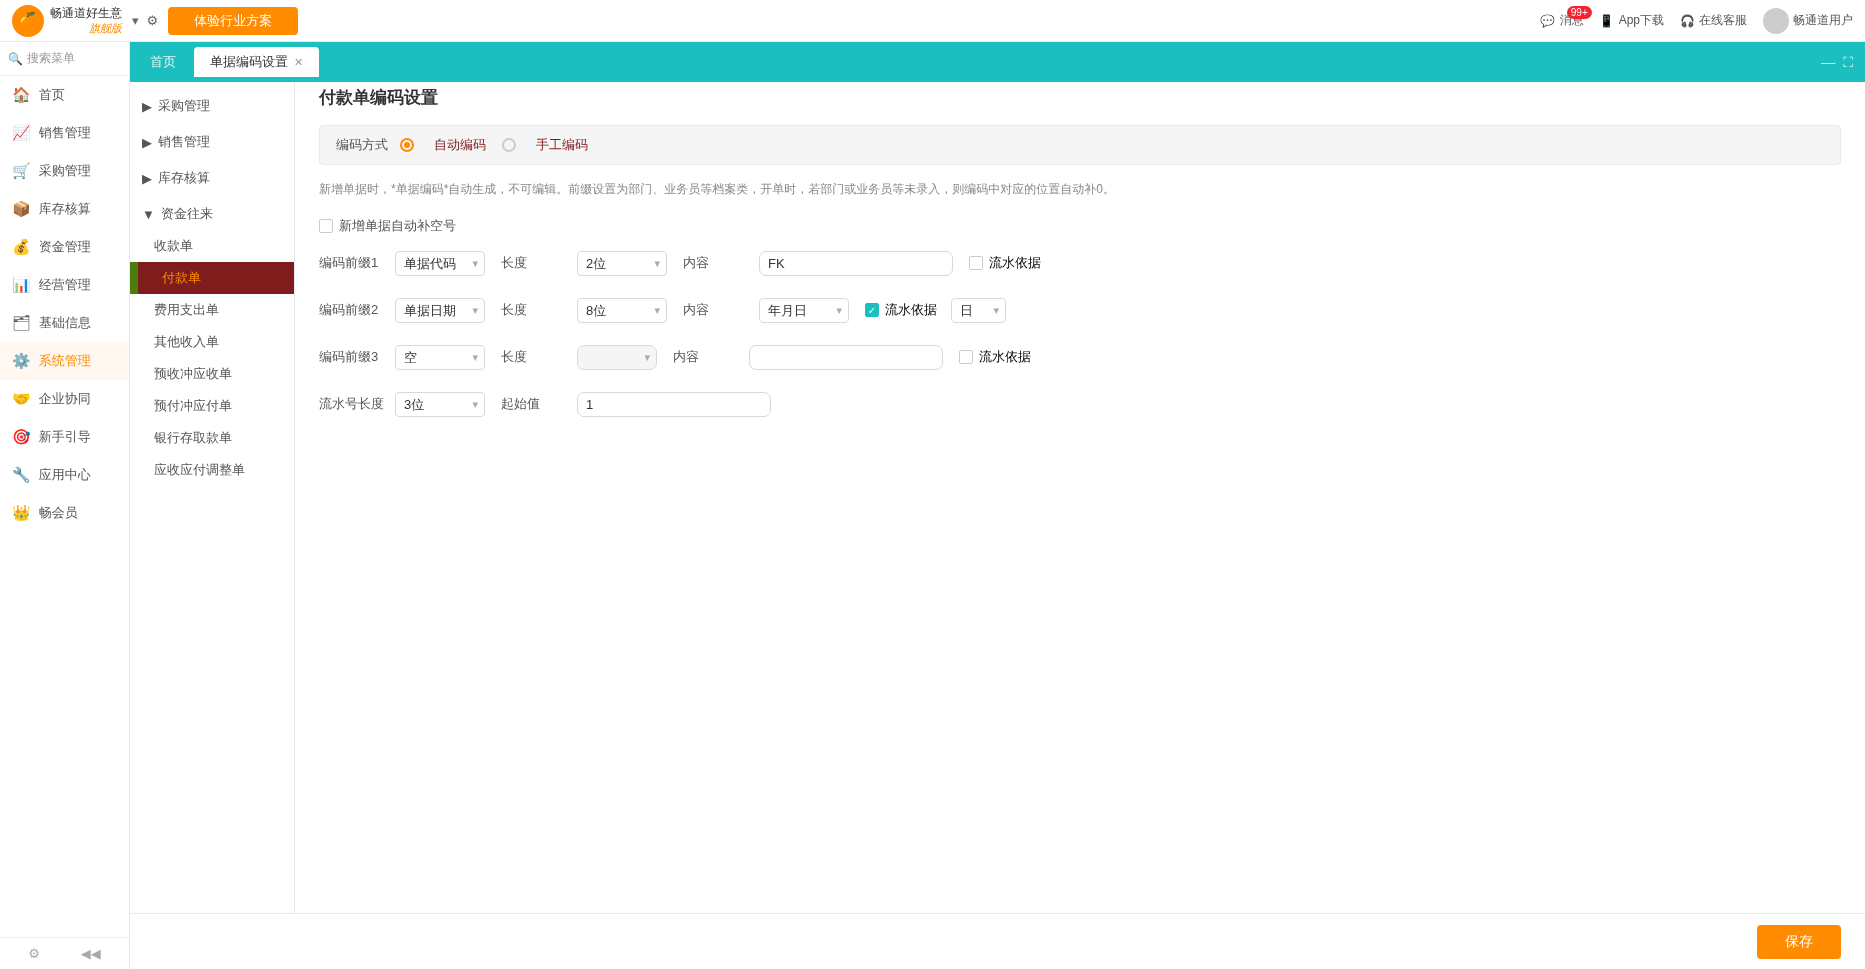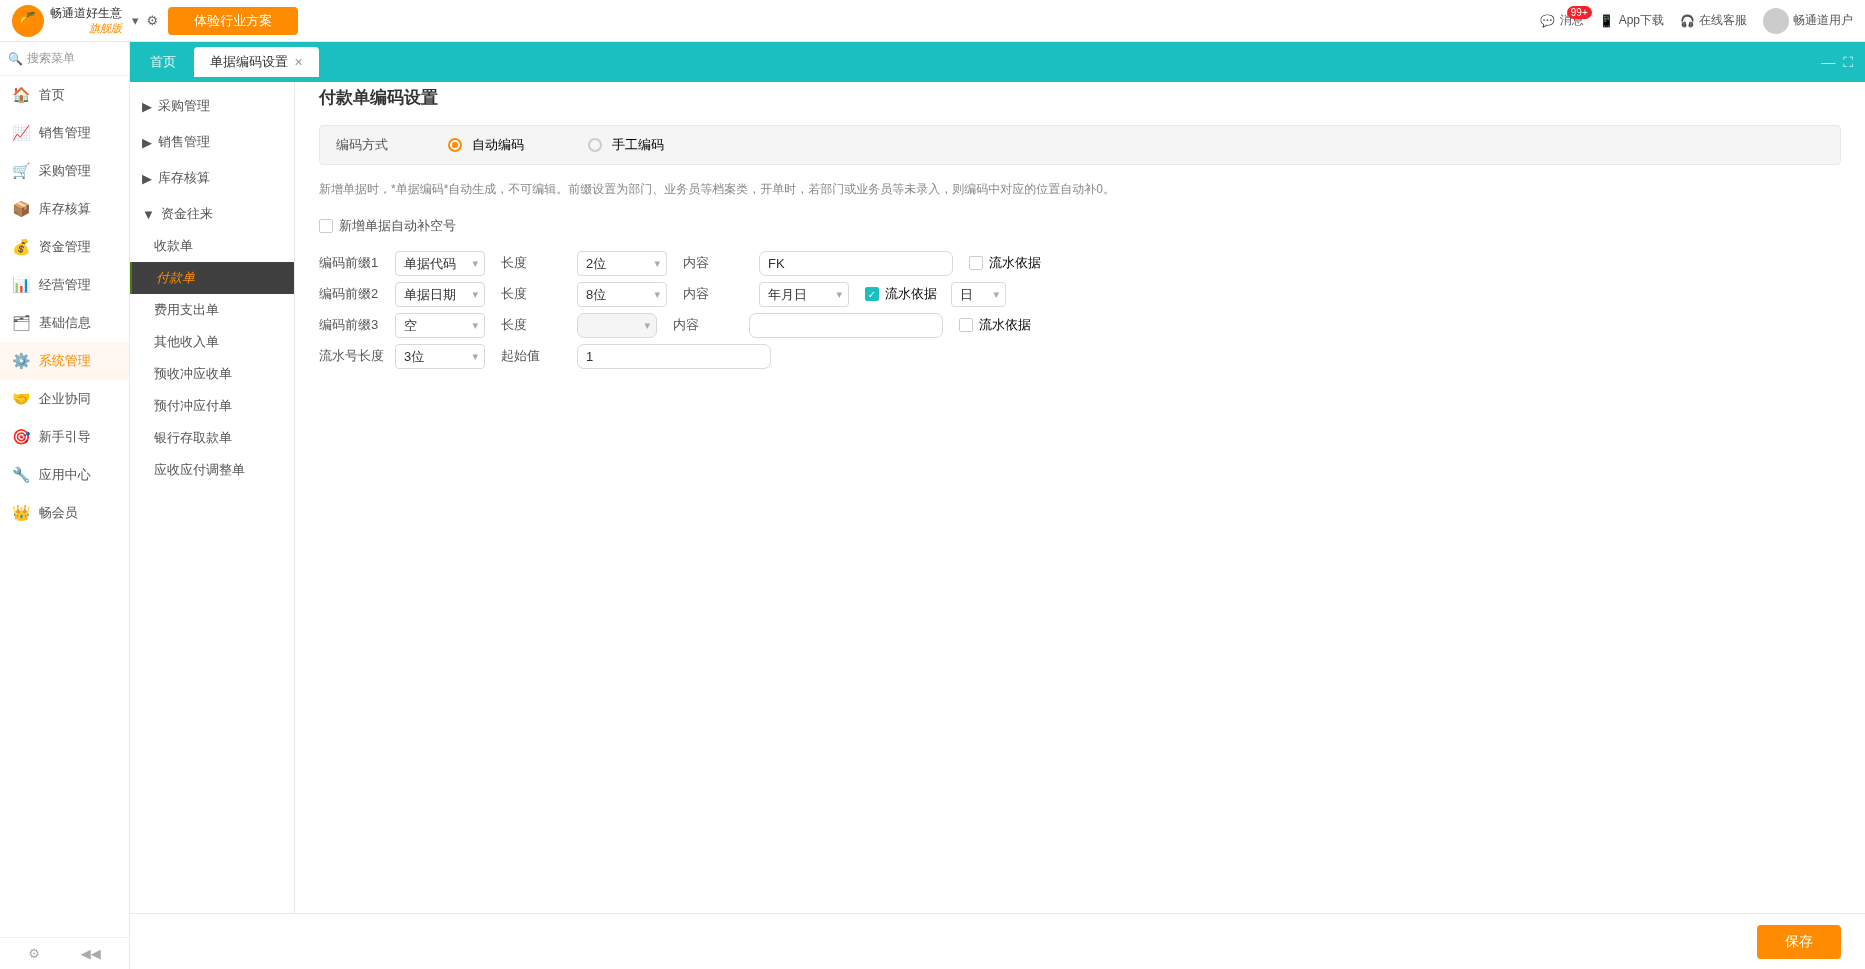--- a/index.html
+++ b/index.html
@@ -124,21 +124,21 @@
       cursor: pointer;
       color: #555;
       font-size: 13px;
     }
     .sub-nav-item {
       padding: 7px 16px 7px 24px;
       cursor: pointer;
       color: #555;
       font-size: 13px;
     }
-    .sub-nav-item.active { color: #ff8c00; background: #404040; border-left: 2px solid #4d7c0f; font-style: italic; }
+    .sub-nav-item.active { color: #ff8c00; background: #7f1d1d; border-left: 8px solid #4d7c0f; }
 
     
     .settings-panel {
       flex: 1;
       overflow-y: auto;
       padding: 4px 24px;
       background: #fff;
       margin: 0;
     }
     .panel-title { font-size: 17px; font-weight: bold; color: #333; margin-bottom: 16px; }
@@ -149,21 +149,21 @@
       border: 1px solid #e8e8e8;
       border-radius: 4px;
       padding: 10px 16px;
       display: flex;
       align-items: center;
       gap: 12px;
       margin-bottom: 14px;
     }
     .encoding-mode-label { color: #555; font-size: 13px; }
     .radio-group { display: flex; align-items: center; gap: 16px; }
-    .radio-item { display: flex; align-items: center; gap: 10px; cursor: pointer; font-size: 13px; color: #000000; margin-left: 48px; }
+    .radio-item { display: flex; align-items: center; gap: 20px; cursor: pointer; font-size: 13px; color: #7f1d1d; }
     .radio-circle {
       width: 14px; height: 14px;
       border-radius: 50%;
       border: 2px solid #ccc;
       display: flex; align-items: center; justify-content: center;
     }
     .radio-circle.checked { border-color: #ff8c00; }
     .radio-circle.checked::after { content: ''; width: 6px; height: 6px; border-radius: 50%; background: #ff8c00; }
 
     
@@ -185,21 +185,21 @@
     
     .checkbox-row { display: flex; align-items: center; gap: 6px; margin-bottom: 16px; font-size: 13px; color: #555; }
     .checkbox-box {
       width: 14px; height: 14px;
       border: 1px solid #ccc;
       border-radius: 2px;
       cursor: pointer;
     }
 
     
-    .form-section { display: flex; flex-direction: column; gap: 6px; margin-bottom: 16px; }
+    .form-section { display: flex; flex-direction: column; gap: 22px; margin-bottom: 16px; }
     .form-row { display: flex; align-items: center; gap: 16px; flex-wrap: wrap; }
     .form-label { color: #555; font-size: 13px; min-width: 70px; white-space: nowrap; }
     .form-select {
       border: 1px solid #d9d9d9;
       border-radius: 4px;
       padding: 4px 24px 4px 8px;
       font-size: 13px;
       color: #333;
       background: #fff;
       appearance: none;

